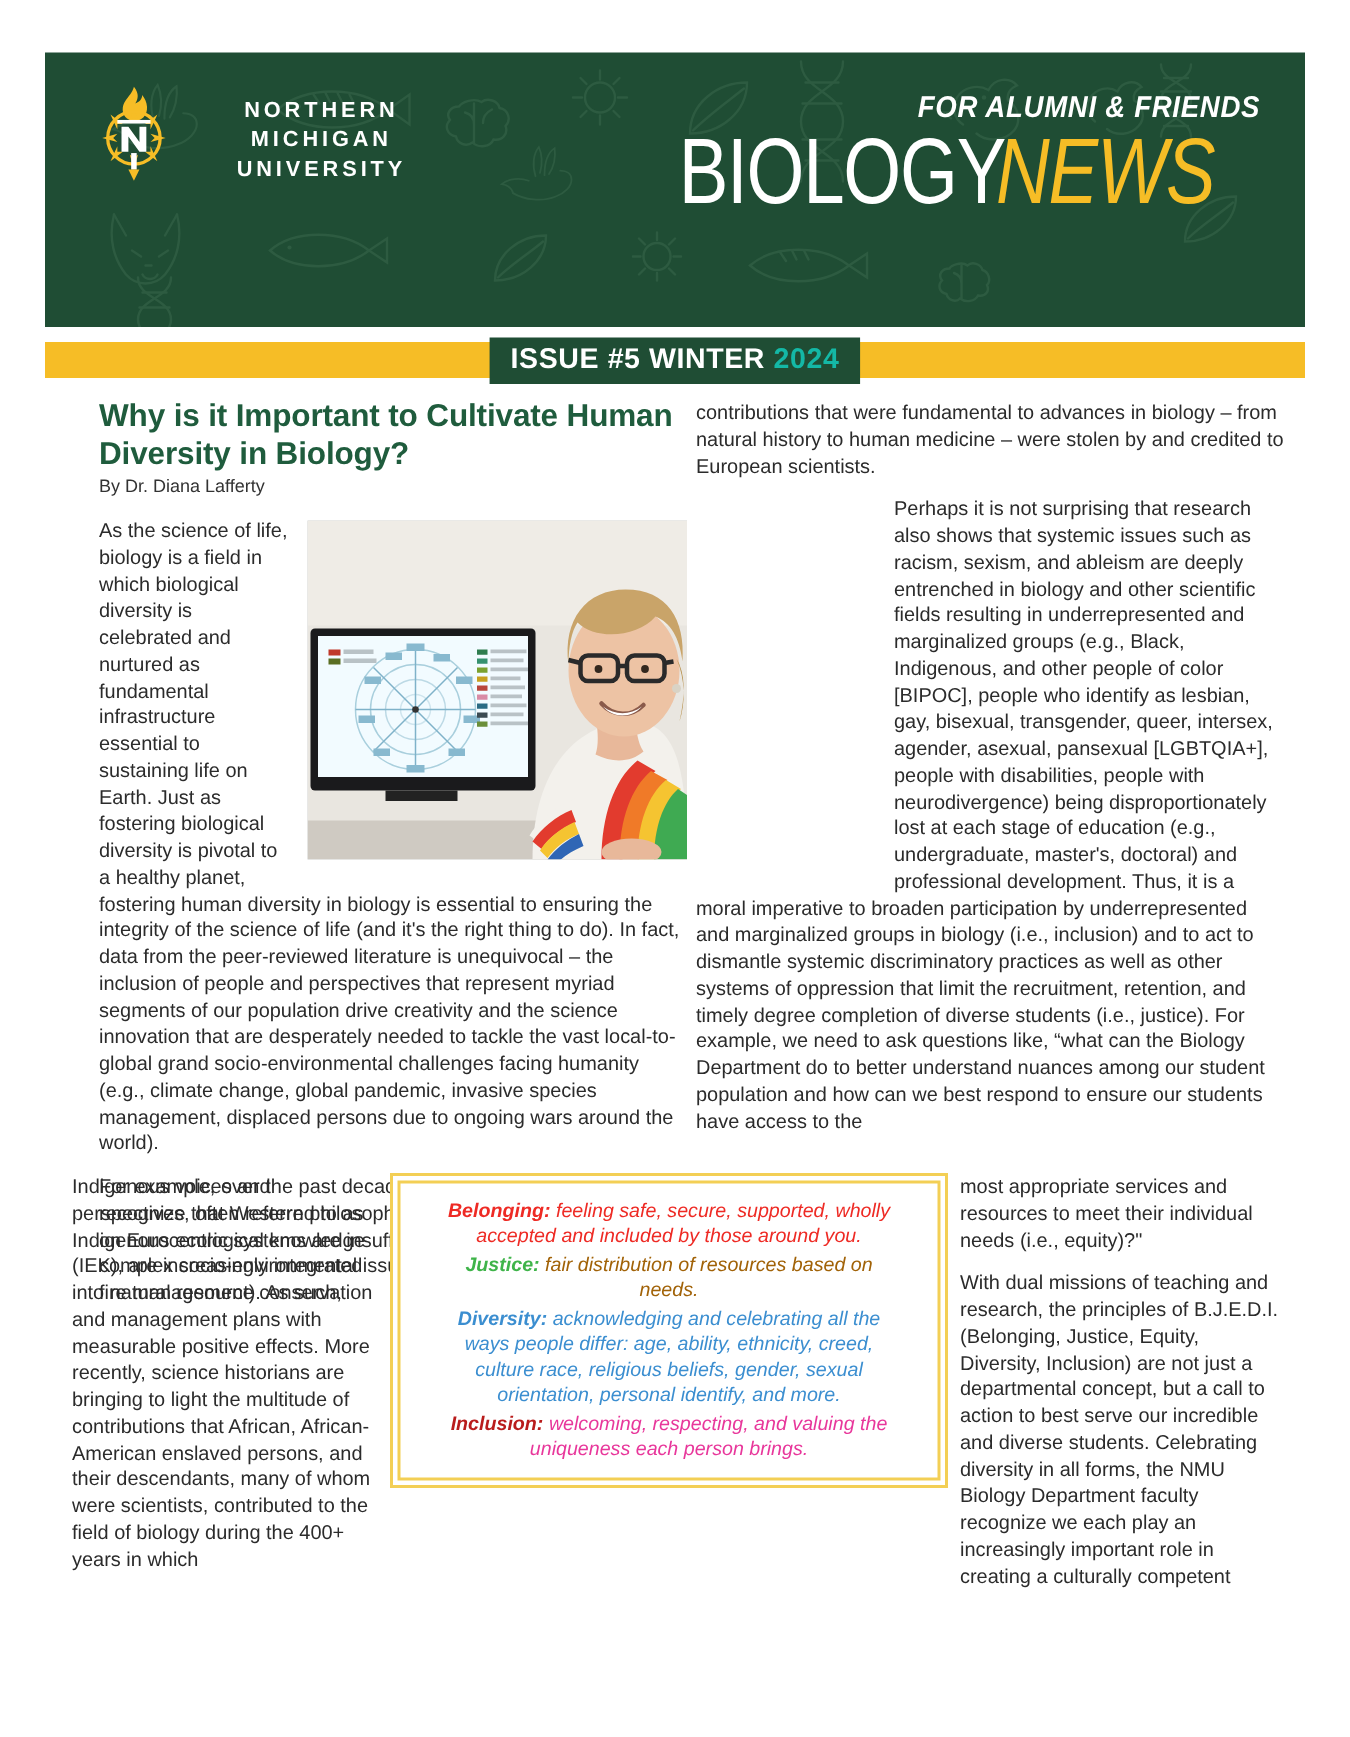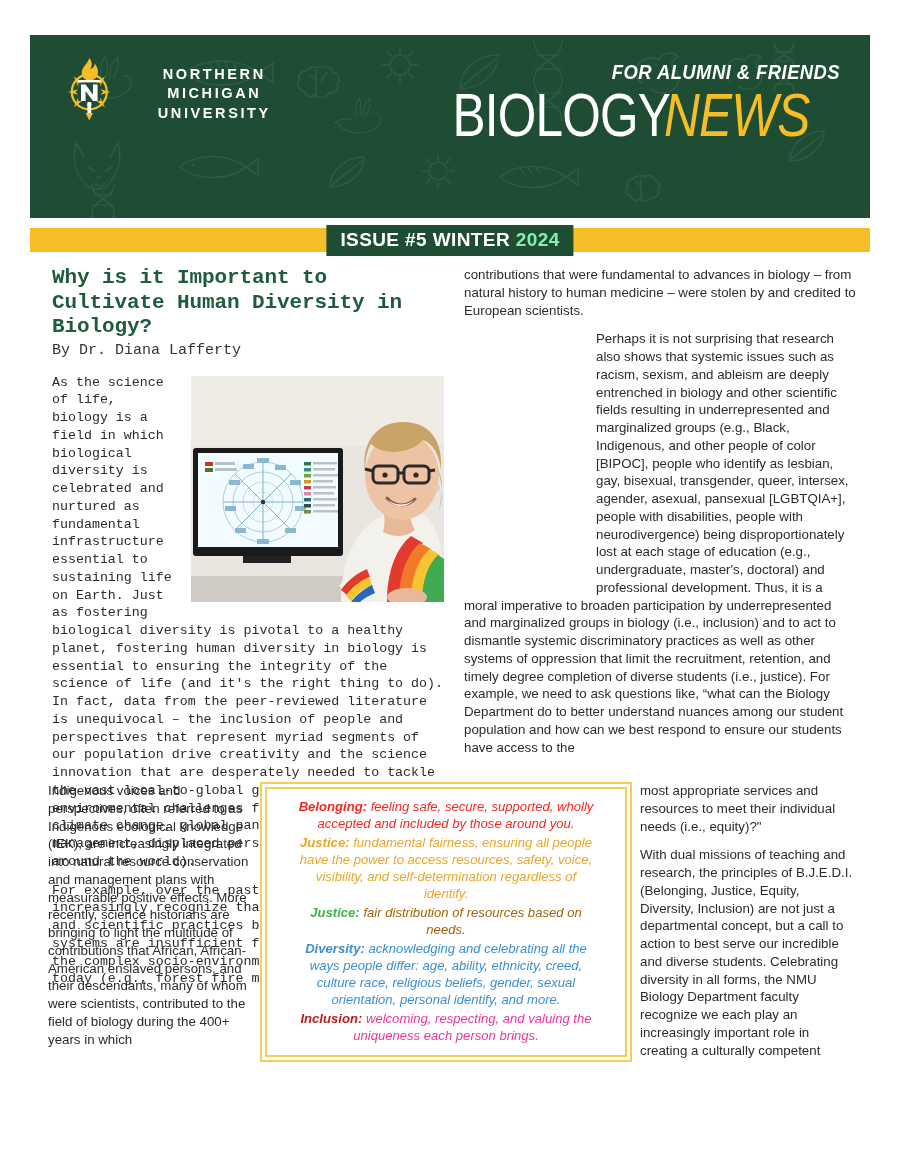--- a/index.html
+++ b/index.html
@@ -51,36 +51,36 @@
   .issuebar{
     position:absolute;left:30px;top:228px;width:840px;height:24px;
     background:#f6bd26;
   }
   .issuebox{
     position:absolute;left:50%;top:225px;transform:translateX(-50%);
     background:#1f4d34;padding:4px 14px 5px;
     font-size:19px;font-weight:bold;letter-spacing:.4px;color:#ffffff;
     white-space:nowrap;
   }
-  .issuebox .yr{color:#86efac;}
+  .issuebox .yr{color:#14b8a6;}
 
   
   .article{
     position:absolute;left:48px;top:266px;width:808px;height:860px;
     font-size:13.3px;color:#2b2b2b;line-height:1.335;
   }
   .col{position:absolute;top:0;width:392px;}
-  .col-left{left:4px;font-family:Liberation Mono, monospace;}
+  .col-left{left:18px;}
   .col-right{left:416px;}
 
   h1.headline{
     margin:0 0 1px 0;color:#1f5c3d;font-size:21px;line-height:1.17;
     font-weight:bold;letter-spacing:-.1px;
   }
-  .byline{margin:0 0 13px 0;font-size:15px;color:#333;}
+  .byline{margin:0 0 13px 0;font-size:12px;color:#333;}
 
   p.body{margin:0 0 11px 0;text-align:left;}
   p.body:last-child{margin-bottom:0;}
 
   
   .photo{
     float:right;width:253px;height:226px;margin:2px 0 6px 12px;
     position:relative;overflow:hidden;background:#cfd3d2;
   }
   .photo svg{display:block;width:100%;height:100%;}
@@ -390,23 +390,20 @@
     <div class="narrow-left">
       <p class="body">Indigenous voices and perspectives, often referred to as Indigenous ecological knowledge (IEK), are increasingly integrated into natural resource conservation and management plans with measurable positive effects. More recently, science historians are bringing to light the multitude of contributions that African, African-American enslaved persons, and their descendants, many of whom were scientists, contributed to the field of biology during the 400+ years in which</p>
     </div>
 
     <div class="defbox">
       <div class="defbox-inner">
         <p>
           <b style="color:#ee2a24">Belonging:</b><span style="color:#ee2a24"> feeling safe, secure, supported, wholly accepted and included by those around you.</span>
         </p>
         <p>
-          <b style="color:#e8a62a">Justice:</b><span style="color:#e8a62a"> fundamental fairness, ensuring all people have the power to access resources, safety, voice, visibility, and self-determination regardless of identify.</span>
-        </p>
-        <p>
           <b style="color:#3fb44a">Justice:</b><span style="color:#a16207"> fair distribution of resources based on needs.</span>
         </p>
         <p>
           <b style="color:#3b8ed0">Diversity:</b><span style="color:#3b8ed0"> acknowledging and celebrating all the ways people differ: age, ability, ethnicity, creed, culture race, religious beliefs, gender, sexual orientation, personal identify, and more.</span>
         </p>
         <p>
           <b style="color:#b91c1c">Inclusion:</b><span style="color:#e8379b"> welcoming, respecting, and valuing the uniqueness each person brings.</span>
         </p>
       </div>
     </div>

